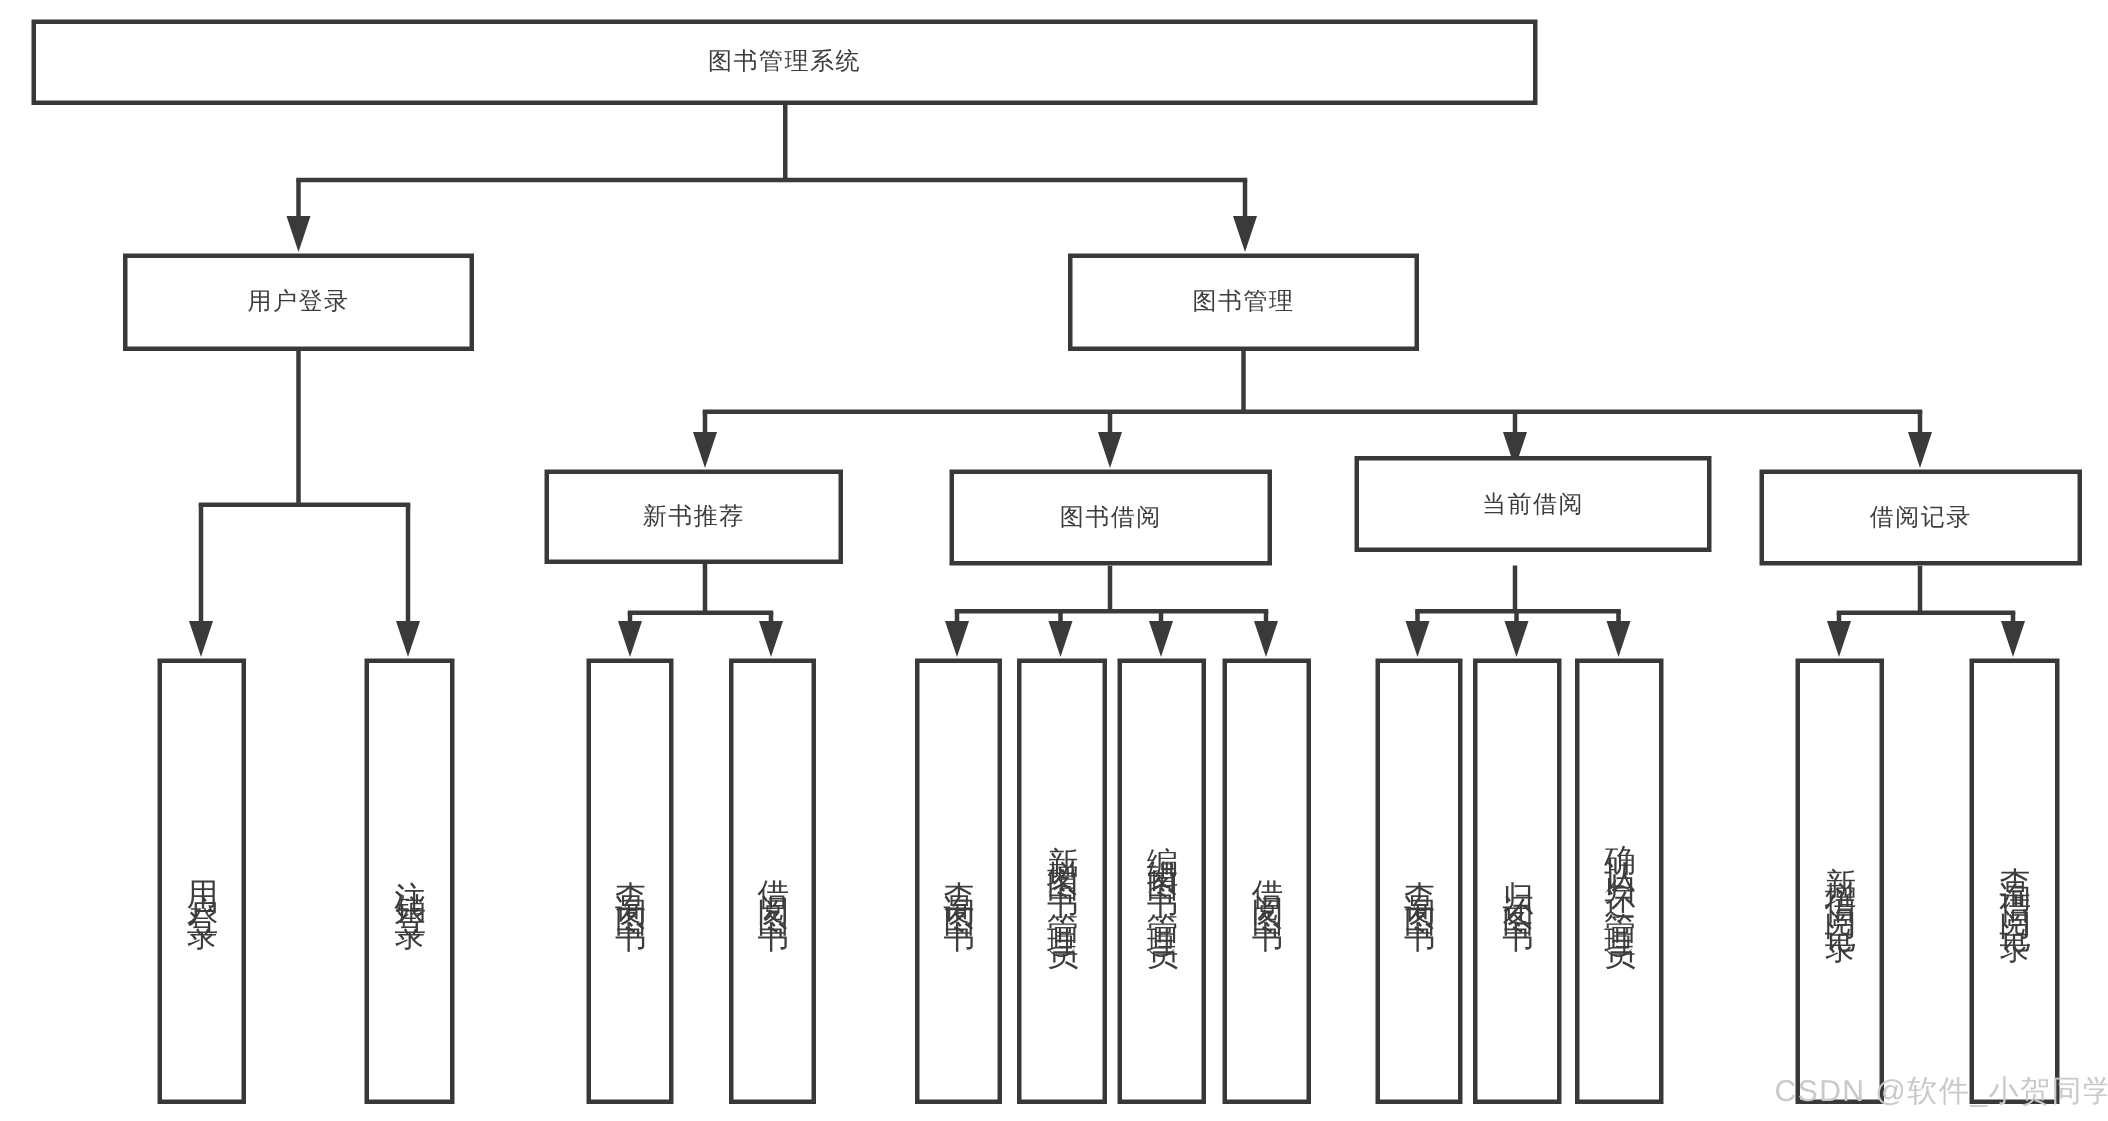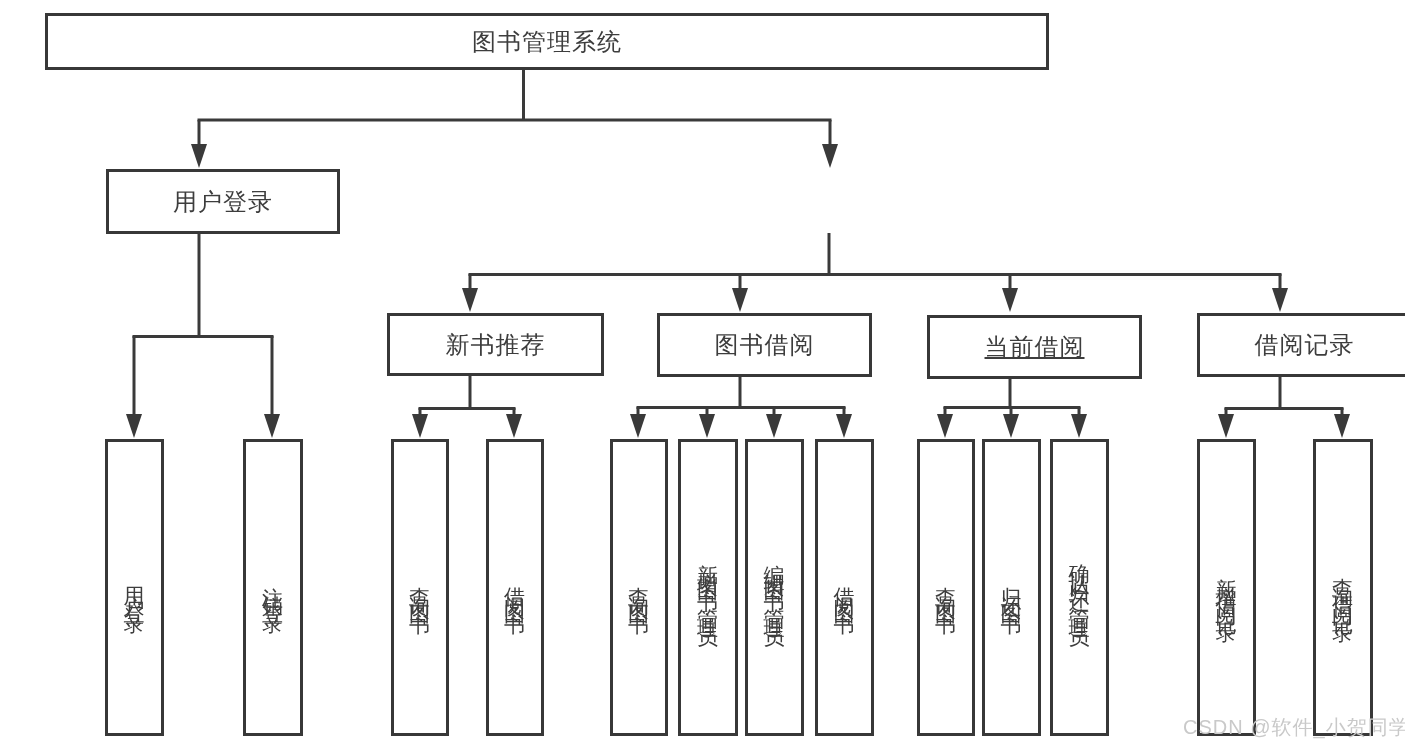--- a/index.html
+++ b/index.html
@@ -27,24 +27,23 @@
     background: #ffffff;
     border: 3px solid #383838;
     color: #3d3d3d;
     display: flex;
     align-items: center;
     justify-content: center;
     z-index: 1;
     text-align: center;
   }
   .h-node {
-    font-size: 24px;
+    font-size: 16px;
     letter-spacing: 1px;
     white-space: nowrap;
-    margin-left: 24px;
   }
   .v-node .vtext {
     writing-mode: vertical-rl;
     text-orientation: mixed;
     font-size: 21px;
     letter-spacing: 9px;
     line-height: 1;
     white-space: nowrap;
   }
   .watermark {
@@ -136,28 +135,31 @@
     </g>
   </svg>
 
   <div class="node h-node" style="left:21px; top:13px; width:1004px; height:57px;">
     <span>图书管理系统</span>
   </div>
 
   <div class="node h-node" style="left:82px; top:169px; width:234px; height:65px;">
     <span>用户登录</span>
   </div>
-
-  <div class="node h-node" style="left:363px; top:313px; width:217px; height:63px;">
+  <div class="node h-node" style="left:712px; top:169px; width:234px; height:65px;">
+    <span>图书管理</span>
+  </div>
+
+  <div class="node h-node" style="left:363px; top:313px; width:199px; height:63px;">
     <span>新书推荐</span>
   </div>
   <div class="node h-node" style="left:633px; top:313px; width:215px; height:64px;align-items:center;">
     <span>图书借阅</span>
   </div>
-  <div class="node h-node" style="left:903px; top:315px; width:215px; height:64px;text-decoration:underline;">
+  <div class="node h-node" style="left:903px; top:304px; width:238px; height:64px;">
     <span>当前借阅</span>
   </div>
   <div class="node h-node" style="left:1173px; top:313px; width:215px; height:64px;">
     <span>借阅记录</span>
   </div>
 
   <div class="node v-node" style="left:105px; top:439px; width:59px; height:297px;">
     <span class="vtext">用户登录</span>
   </div>
   <div class="node v-node" style="left:243px; top:439px; width:60px; height:297px;">

